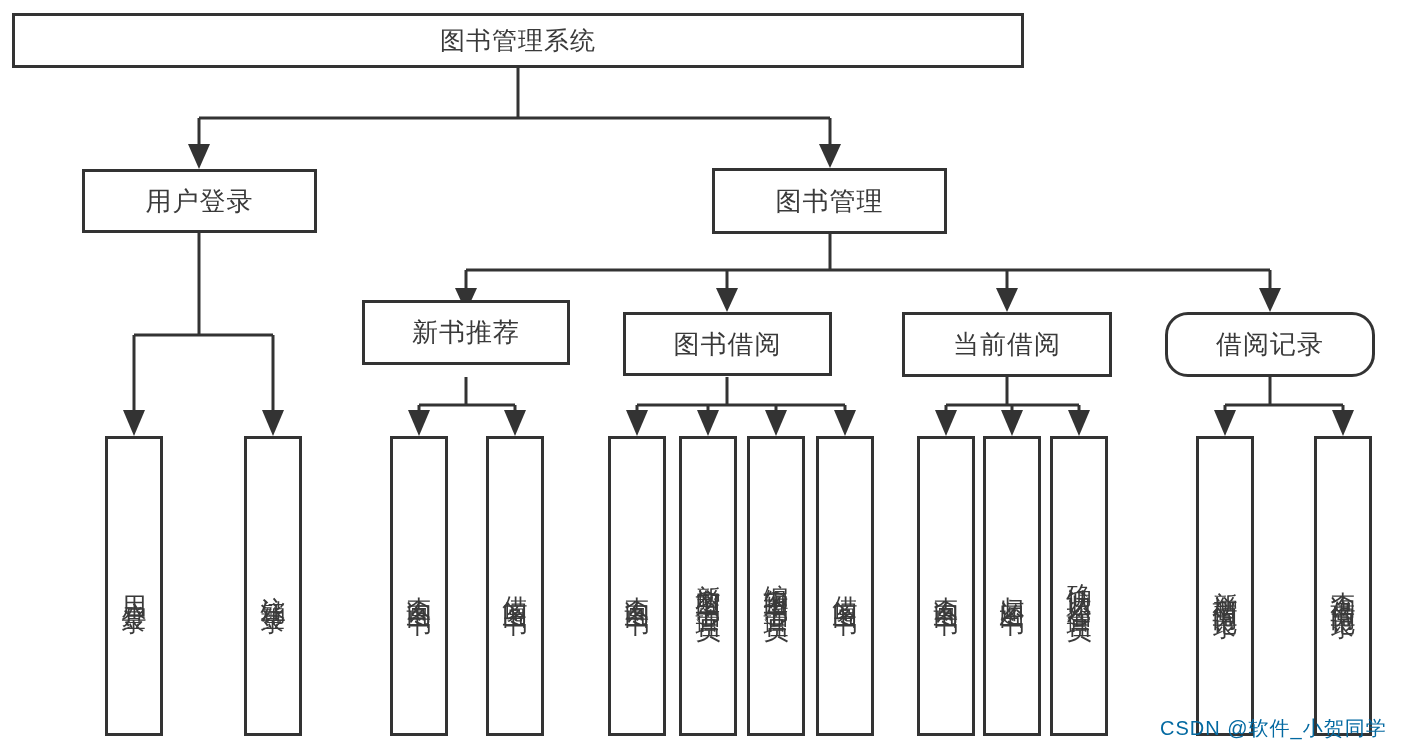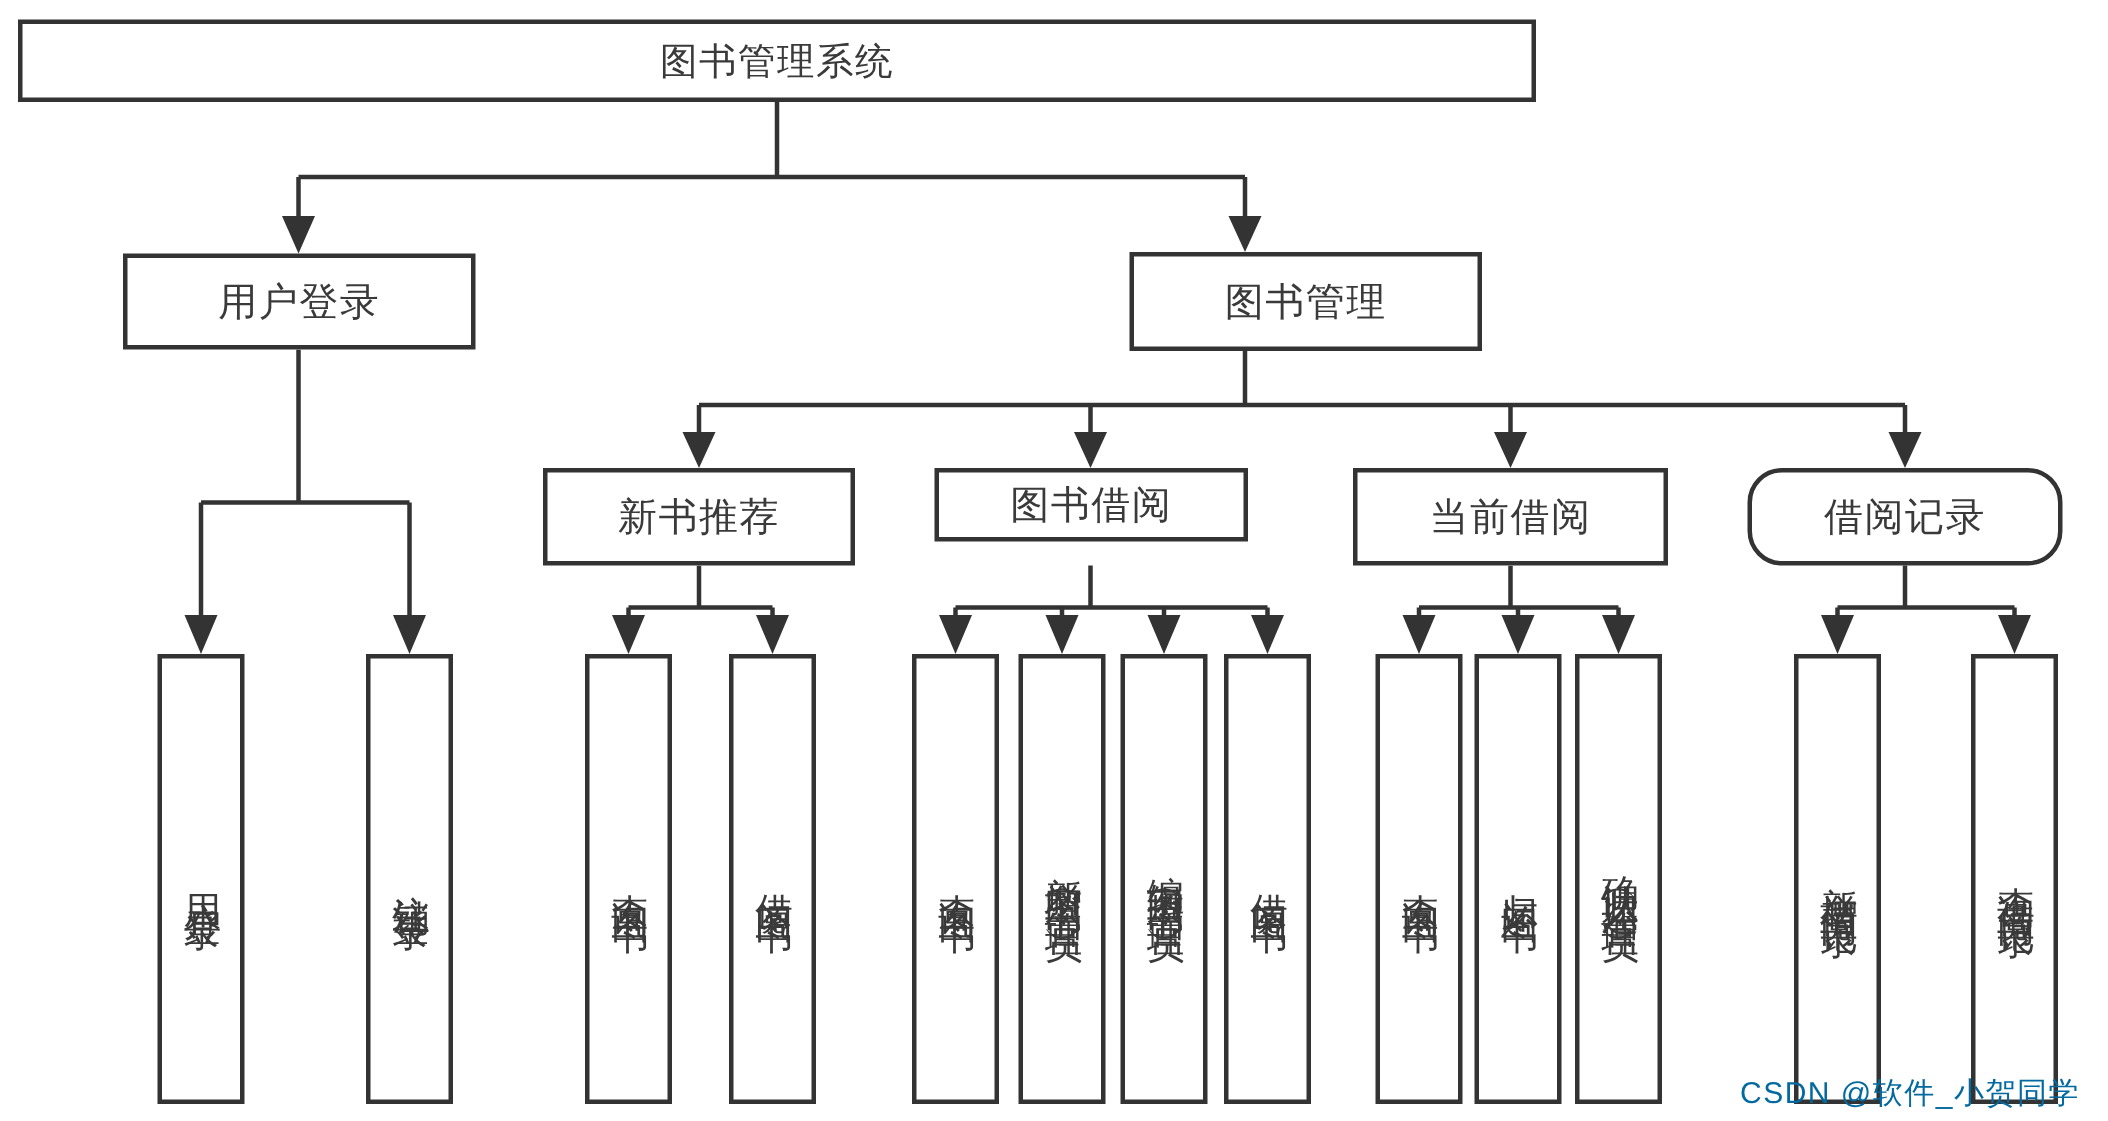--- a/index.html
+++ b/index.html
@@ -129,28 +129,28 @@
     <path d="M1332,410 L1354,410 L1343,436 Z"></path>
   </svg>
 
   <div class="node hbox root-box" style="left:12px; top:13px; width:1012px; height:55px;">
     <span>图书管理系统</span>
   </div>
 
   <div class="node hbox" style="left:82px; top:169px; width:235px; height:64px;">
     <span>用户登录</span>
   </div>
-  <div class="node hbox" style="left:753px; top:168px; width:235px; height:66px;">
+  <div class="node hbox" style="left:712px; top:168px; width:235px; height:66px;">
     <span>图书管理</span>
   </div>
 
-  <div class="node hbox" style="left:362px; top:312px; width:208px; height:65px;">
+  <div class="node hbox" style="left:362px; top:300px; width:208px; height:65px;">
     <span>新书推荐</span>
   </div>
-  <div class="node hbox" style="left:623px; top:312px; width:209px; height:49px;">
+  <div class="node hbox" style="left:623px; top:312px; width:209px; height:64px;">
     <span>图书借阅</span>
   </div>
   <div class="node hbox" style="left:902px; top:312px; width:210px; height:65px;">
     <span>当前借阅</span>
   </div>
   <div class="node hbox" style="left:1165px; top:312px; width:210px; height:65px;border-radius:23px;">
     <span>借阅记录</span>
   </div>
 
   <div class="node vbox" style="left:105px; top:436px; width:58px; height:300px;">

